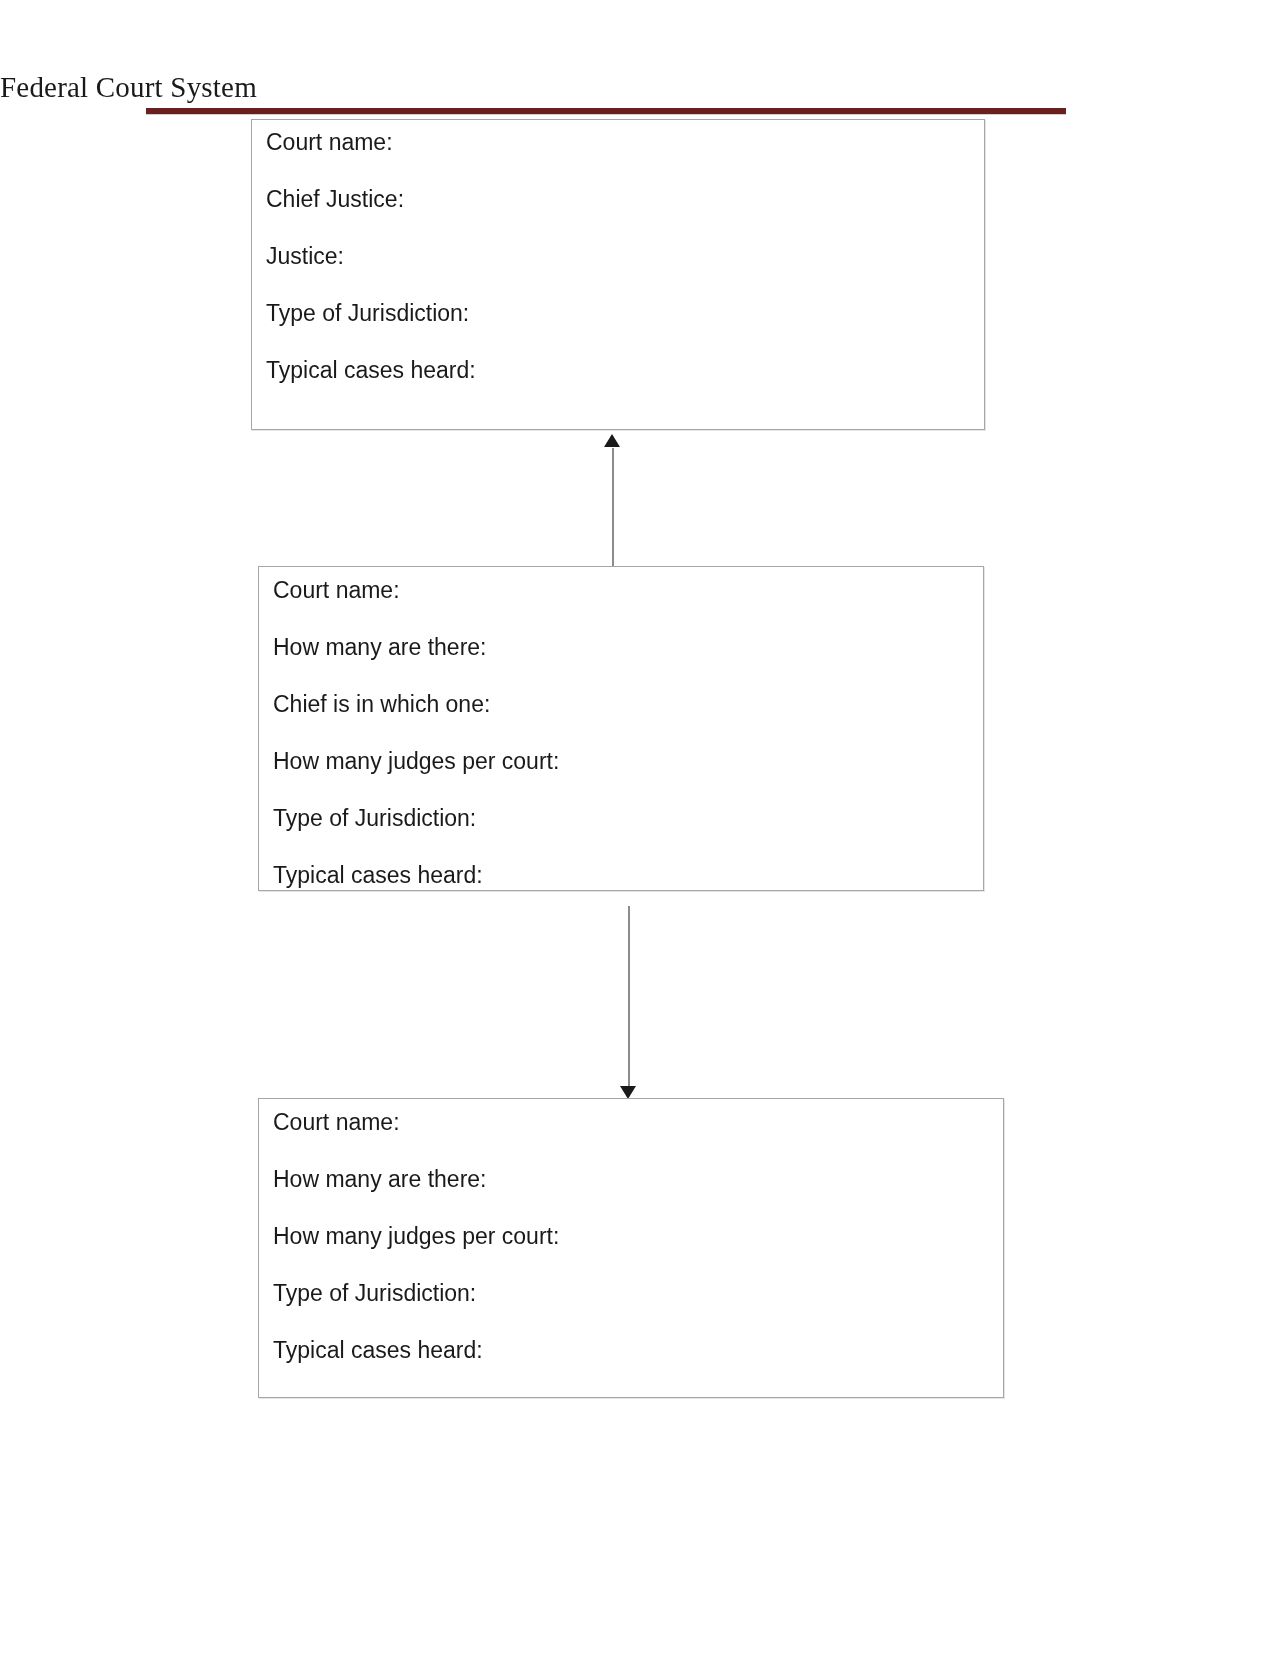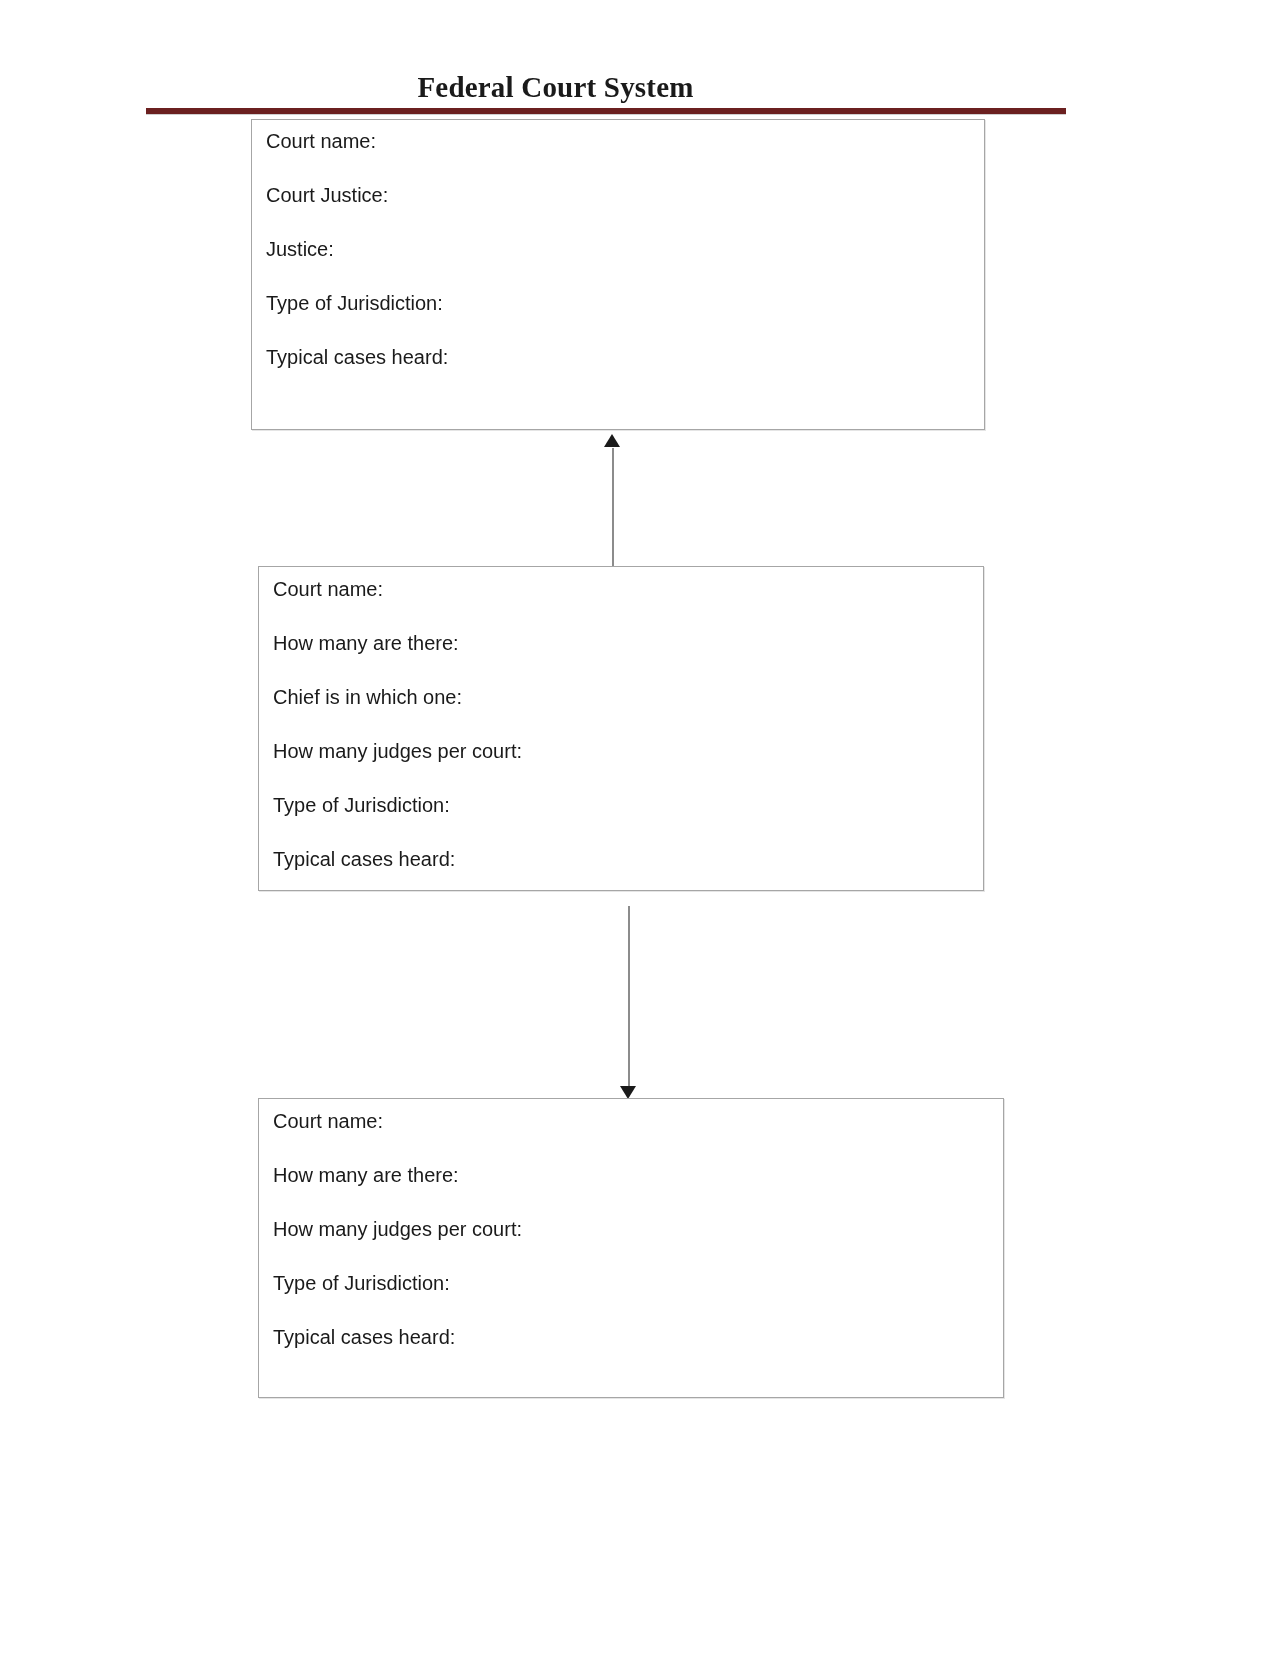--- a/index.html
+++ b/index.html
@@ -20,24 +20,24 @@
     inset: 0;
     background: #ffffff;
   }
 
   
   .doc-title {
     position: absolute;
     left: 0;
     top: 72px;
     width: 1111px;
-    text-align: center;
+    text-align: left;
     font-family: "Liberation Serif", "DejaVu Serif", serif;
     font-size: 29px;
-    font-weight: 700;
+    font-weight: 400;
     color: #1a1a1a;
     letter-spacing: 0.2px;
     line-height: 1.1;
   }
 
   
   .title-rule {
     position: absolute;
     left: 146px;
     top: 108px;
@@ -57,21 +57,21 @@
   
   .court-box {
     position: absolute;
     box-sizing: border-box;
     border: 1px solid #a6a6a6;
     background: #ffffff;
     box-shadow: 1px 1px 0 rgba(0,0,0,0.10);
   }
   .court-box .field {
     font-family: "Liberation Sans", sans-serif;
-    font-size: 20px;
+    font-size: 23px;
     color: #1a1a1a;
     line-height: 1;
     white-space: nowrap;
   }
 
   #box-supreme {
     left: 251px;
     top: 119px;
     width: 734px;
     height: 311px;
@@ -150,21 +150,21 @@
 <div class="page">
 
   <div class="doc-title">Federal Court System</div>
 
   <div class="title-rule"></div>
   <div class="title-rule-shadow"></div>
 
   <div class="court-box" id="box-supreme">
     <div class="field-list">
       <div class="field">Court name:</div>
-      <div class="field">Court Justice:</div>
+      <div class="field">Chief Justice:</div>
       <div class="field">Justice:</div>
       <div class="field">Type of Jurisdiction:</div>
       <div class="field">Typical cases heard:</div>
     </div>
   </div>
 
   <div class="arrow-line" id="arrow-up-line"></div>
   <div class="arrow-head up" id="arrow-up-head"></div>
 
   <div class="court-box" id="box-appeals">

